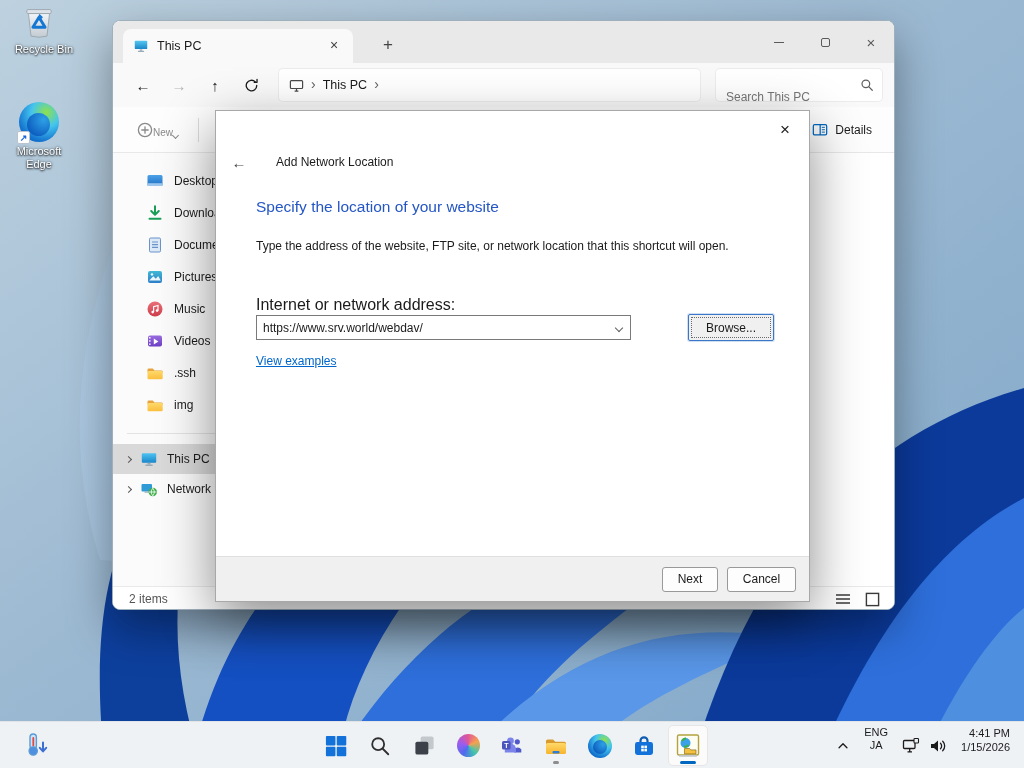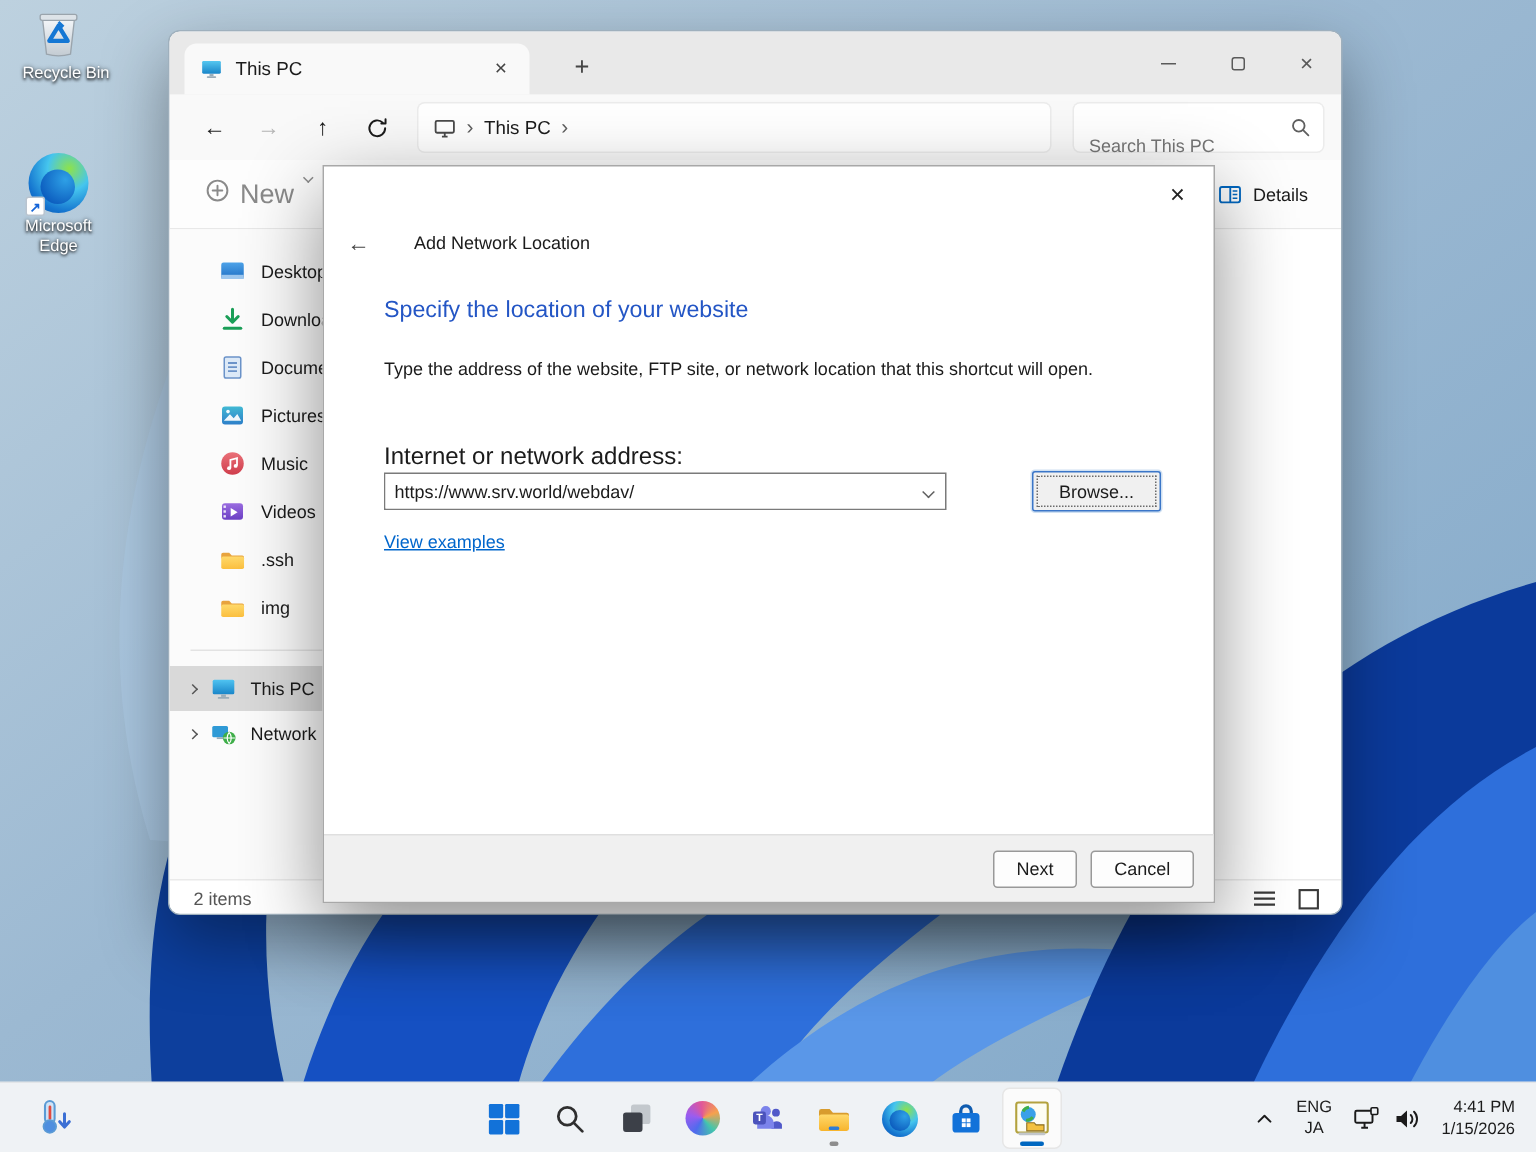--- a/index.html
+++ b/index.html
@@ -46,21 +46,21 @@
   .addressbar { flex:1; height:32px; background:#fff; border-radius:4px; margin-left:8px; display:flex; align-items:center;
     padding:0 10px; gap:7px; box-shadow:0 0 0 1px #ececec; }
   .addressbar .crumb { font-size:12.5px; color:#1b1b1b; }
   .addressbar .sep { font-size:14px; color:#5f5f5f; line-height:1; padding-bottom:2px; }
   .searchbox { width:166px; height:32px; background:#fff; border-radius:4px; margin-left:12px; display:flex; align-items:center;
     padding:0 8px 0 10px; box-shadow:0 0 0 1px #ececec; flex:none; }
   .searchbox input { border:none; outline:none; flex:1; font-size:12px; color:#1b1b1b; font-family:inherit; background:transparent; width:100px;margin-top:24px; }
   .searchbox input::placeholder { color:#767676; }
 
   .commandbar { height:46px; background:#fdfdfd; border-bottom:1px solid #e8e8e8; display:flex; align-items:center; padding:0 16px; }
-  .new-btn { display:flex; align-items:flex-start; gap:7px; color:#8a8a8a; font-size:18px; padding:6px 8px; border-radius:4px; }
+  .new-btn { display:flex; align-items:flex-end; color:#8a8a8a; font-size:10px; padding:6px 8px; border-radius:4px; }
   .cmd-sep { width:1px; height:24px; background:#dcdcdc; margin-left:12px; }
   .details-btn { margin-left:auto; display:flex; align-items:center; gap:7px; font-size:12px; color:#1b1b1b; padding:6px 6px; border-radius:4px; }
 
   .explorer-body { height:433px; display:flex; background:#fff; position:relative; }
   .sidebar { width:150px; padding-top:12px; background:#fbfbfb; }
   .side-item { height:32px; display:flex; align-items:center; gap:10px; padding-left:33px; border-radius:4px; }
   .side-item .s-label { font-size:12px; color:#1b1b1b; white-space:nowrap; }
   .side-sep { border-top:1px solid #e3e3e3; margin:12px 0 10px 14px; }
   .tree-item { height:30px; display:flex; align-items:center; gap:9px; padding-left:13px; }
   .tree-item.selected { background:#d9d9d9; }
@@ -102,21 +102,21 @@
   .tb-widgets { position:absolute; left:8px; top:3px; width:58px; height:41px; display:flex; align-items:center; justify-content:center; border-radius:5px; }
   .tb-center { position:absolute; left:50%; transform:translateX(-50%); top:3px; display:flex; gap:4px; }
   .tb-btn { width:40px; height:41px; display:flex; align-items:center; justify-content:center; border-radius:5px; position:relative; }
   .tb-btn.active { background:#fbfbfb; border:1px solid #e6e6e6; }
   .run-dot { position:absolute; bottom:2px; left:50%; transform:translateX(-50%); width:6px; height:3px; border-radius:2px; background:#8d8d8d; }
   .active-bar { position:absolute; bottom:1px; left:50%; transform:translateX(-50%); width:16px; height:3px; border-radius:2px; background:#0067c0; }
   .copilot-swirl { width:23px; height:23px; border-radius:50%;
     background:conic-gradient(from 210deg, #4f6bed, #9a5cf0, #e0569a, #f6a14d, #43c6ac, #4f6bed); }
   .edge-ball.small { width:24px; height:24px; }
   .tb-tray { position:absolute; right:4px; top:0; height:47px; display:flex; align-items:center; }
-  .tray-btn { height:40px; display:flex; align-items:center; justify-content:center; border-radius:5px; padding:0 7px; }
+  .tray-btn { height:40px; display:flex; align-items:center; border-radius:5px; padding:0 7px; }
   .tray-lang { flex-direction:column; line-height:1.25; font-size:11px; color:#1b1b1b; text-align:center; min-width:38px; }
   .tray-icons { gap:9px; }
   .tray-clock { flex-direction:column; align-items:flex-end; line-height:1.3; font-size:11px; color:#1b1b1b; padding-right:10px; min-width:64px; }
 </style>
 </head>
 <body>
 
 <svg class="wallpaper" viewBox="0 0 1024 768" preserveAspectRatio="none">
   <defs>
     <linearGradient id="bgG" x1="0" y1="0" x2="1" y2="1">

